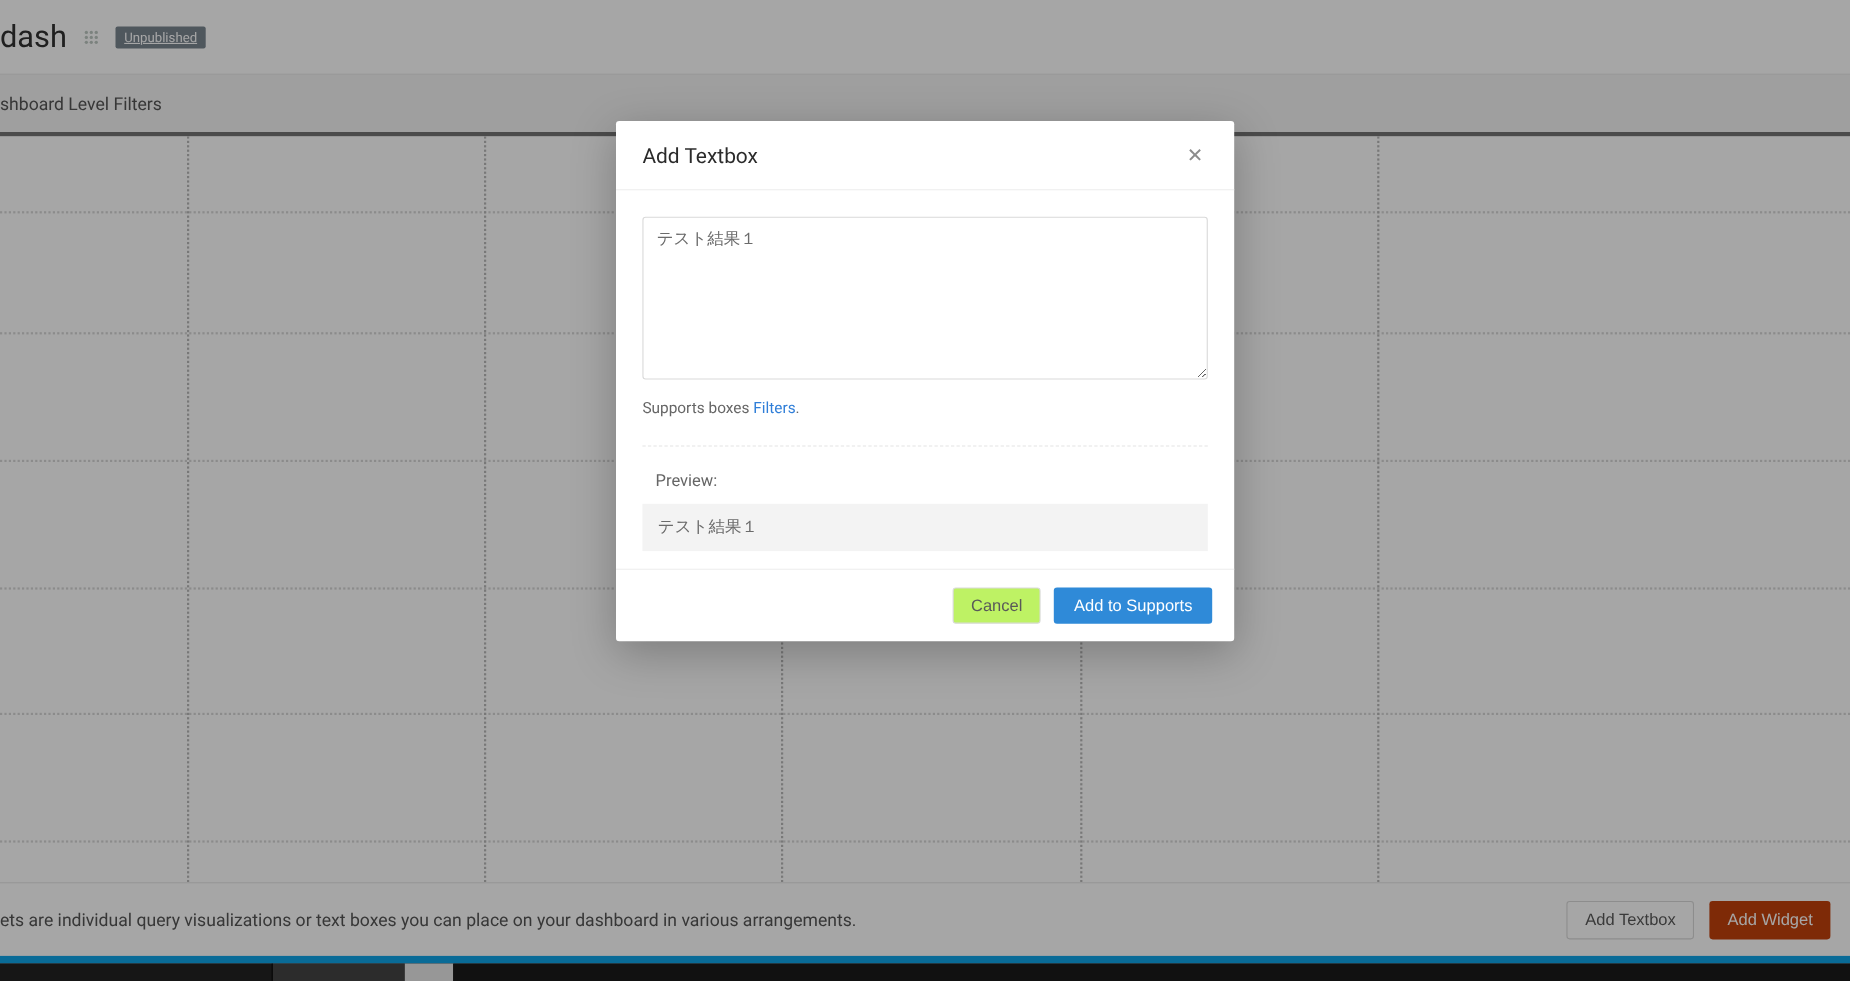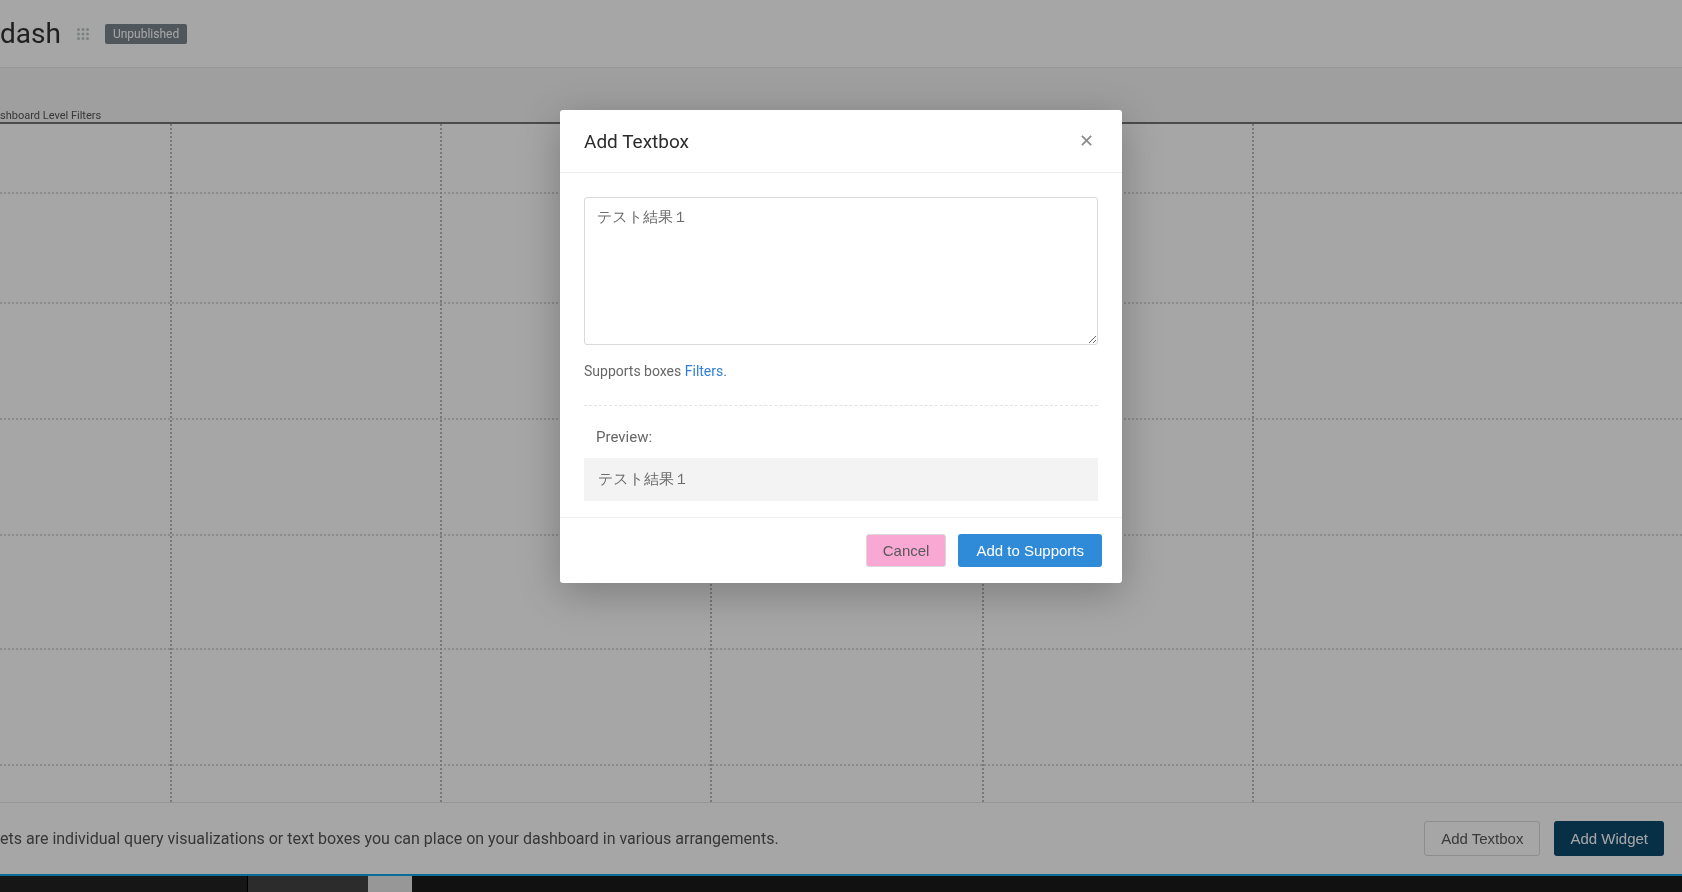--- a/index.html
+++ b/index.html
@@ -13,60 +13,60 @@
     height: 68px; padding: 0 18px 0 0; background: #fff; border-bottom: 1px solid #e8e8e8;
   }
   .header-left { display: flex; align-items: center; gap: 12px; padding-left: 0; }
   .dash-title { font-size: 28px; font-weight: 400; color: #323232; margin-left: 0; }
   .gear-dots {
     width: 20px; height: 20px; display:inline-flex; align-items:center; justify-content:center;
     color: #9aa; opacity: .7;
   }
   .gear-dots svg { width: 18px; height:18px; }
   .badge-unpublished {
-    background: #7a8690; color: #fff; font-size: 12px; padding: 3px 8px; border-radius: 2px;
+    background: #7a8690; color: #fff; font-size: 12px; padding: 3px 8px; border-radius: 2px; text-decoration: underline;
   }
   .header-right { display: flex; align-items: center; gap: 14px; }
   .saved-label { color: #595959; font-size: 14px; }
   .done-btn {
     background: #2f7ed8; color: #fff; border: none; padding: 8px 14px; border-radius: 3px;
     display: inline-flex; align-items: center; gap: 8px; font-size: 15px; cursor: pointer;
   }
   .done-btn svg { width: 14px; height: 14px; fill: #fff; }
 
   
   .filter-bar {
-    height: 56px; background: #f4f4f4; border-bottom: 2px solid #737373;
-    display: flex; align-items: flex-end; padding-left: 0; color: #555; font-size: 11px;
+    height: 56px; background: #f4f4f4; border-bottom: 4px solid #737373;
+    display: flex; align-items: center; padding-left: 0; color: #555; font-size: 16px;
   }
 
   
   .canvas {
     position: relative; width: 100%; height: calc(100% - 68px - 56px - 74px - 16px);
     background: #fff;
   }
   
   .grid-rows, .grid-cols { position: absolute; inset: 0; pointer-events: none; }
   .grid-row { position: absolute; left: 0; right: 0; height: 0; border-top: 2px dotted #d6d6d6; }
   .grid-col { position: absolute; top: 0; bottom: 0; width: 0; border-left: 2px dotted #b9b9b9; }
 
   
   .bottom-bar {
     position: absolute; left: 0; right: 0; bottom: 16px; height: 74px; background: #fff;
-    border-top: 1px solid #e8e8e8; border-bottom: 2px solid #0ea5e9;
+    border-top: 1px solid #e8e8e8; border-bottom: 7px solid #0ea5e9;
     display: flex; align-items: center; justify-content: space-between; padding: 0 18px 0 0;
   }
   .bottom-help { color: #555; font-size: 16px; }
   .bottom-actions { display: flex; gap: 14px; }
   .btn-outline {
     background: #fff; color: #595959; border: 1px solid #d9d9d9; border-radius: 3px;
     padding: 8px 16px; font-size: 15px; cursor: pointer;
   }
   .btn-primary-dark {
-    background: #0c4a6e; color: #fff; border: none; border-radius: 3px;
+    background: #c2410c; color: #fff; border: none; border-radius: 3px;
     padding: 8px 16px; font-size: 15px; cursor: pointer;
   }
 
   
   .taskbar { position:absolute; left:0; right:0; bottom:0; height:16px; background:#1b1b1b; display:flex; }
   .taskbar .seg { height:100%; }
   .taskbar .seg.a { width:248px; background:#222; border-right:1px solid #000; }
   .taskbar .seg.b { width:120px; background:#444; }
   .taskbar .seg.gap { width:44px; background:#e9e9e9; }
   .taskbar .seg.rest { flex:1; background:#1b1b1b; }
@@ -93,21 +93,21 @@
   }
   .help-line { margin-top: 14px; color: #666; font-size: 14px; }
   .help-line a { color: #2f7ed8; text-decoration: none; }
   .dotted-divider { border: none; border-top: 1px dashed #e3e3e3; margin: 26px 0 22px; }
   .preview-label { color: #666; font-size: 15px; margin-bottom: 12px; margin-left: 12px; }
   .preview-box { background: #f3f3f3; padding: 12px 14px; color: #6b6b6b; font-size: 15px; }
   .modal-footer {
     border-top: 1px solid #eee; padding: 16px 20px; display: flex; justify-content: flex-end; gap: 12px;
   }
   .btn-cancel {
-    background: #f9a8d4; border: 1px solid #d9d9d9; border-radius: 3px; padding: 7px 16px;
+    background: #bef264; border: 1px solid #d9d9d9; border-radius: 3px; padding: 7px 16px;
     color: #595959; font-size: 15px; cursor: pointer;
   }
   .btn-add {
     background: #2f8ad8; border: none; color: #fff; border-radius: 3px; padding: 8px 18px;
     font-size: 15px; cursor: pointer;
   }
   .ta-wrap { position: relative; }
 </style>
 </head>
 <body>

